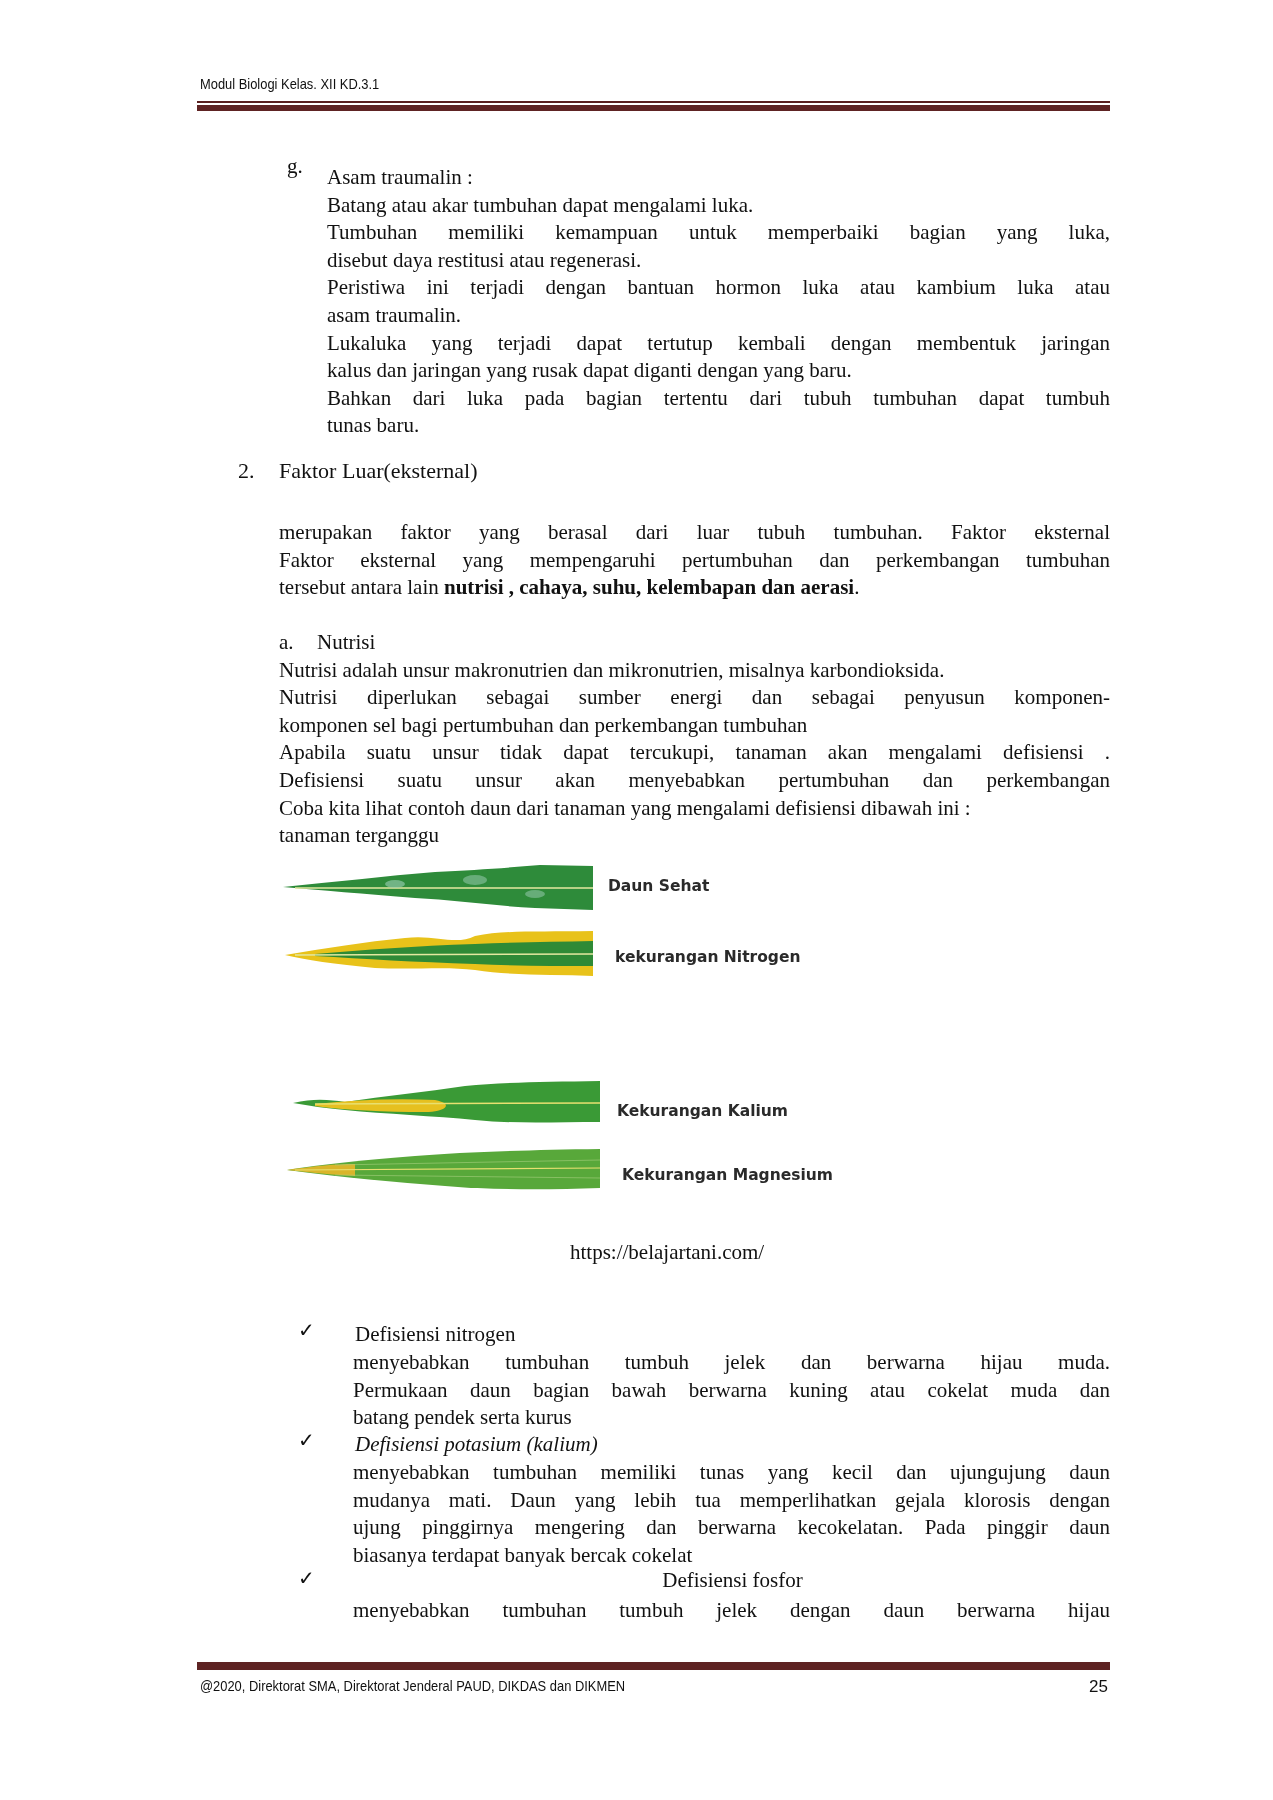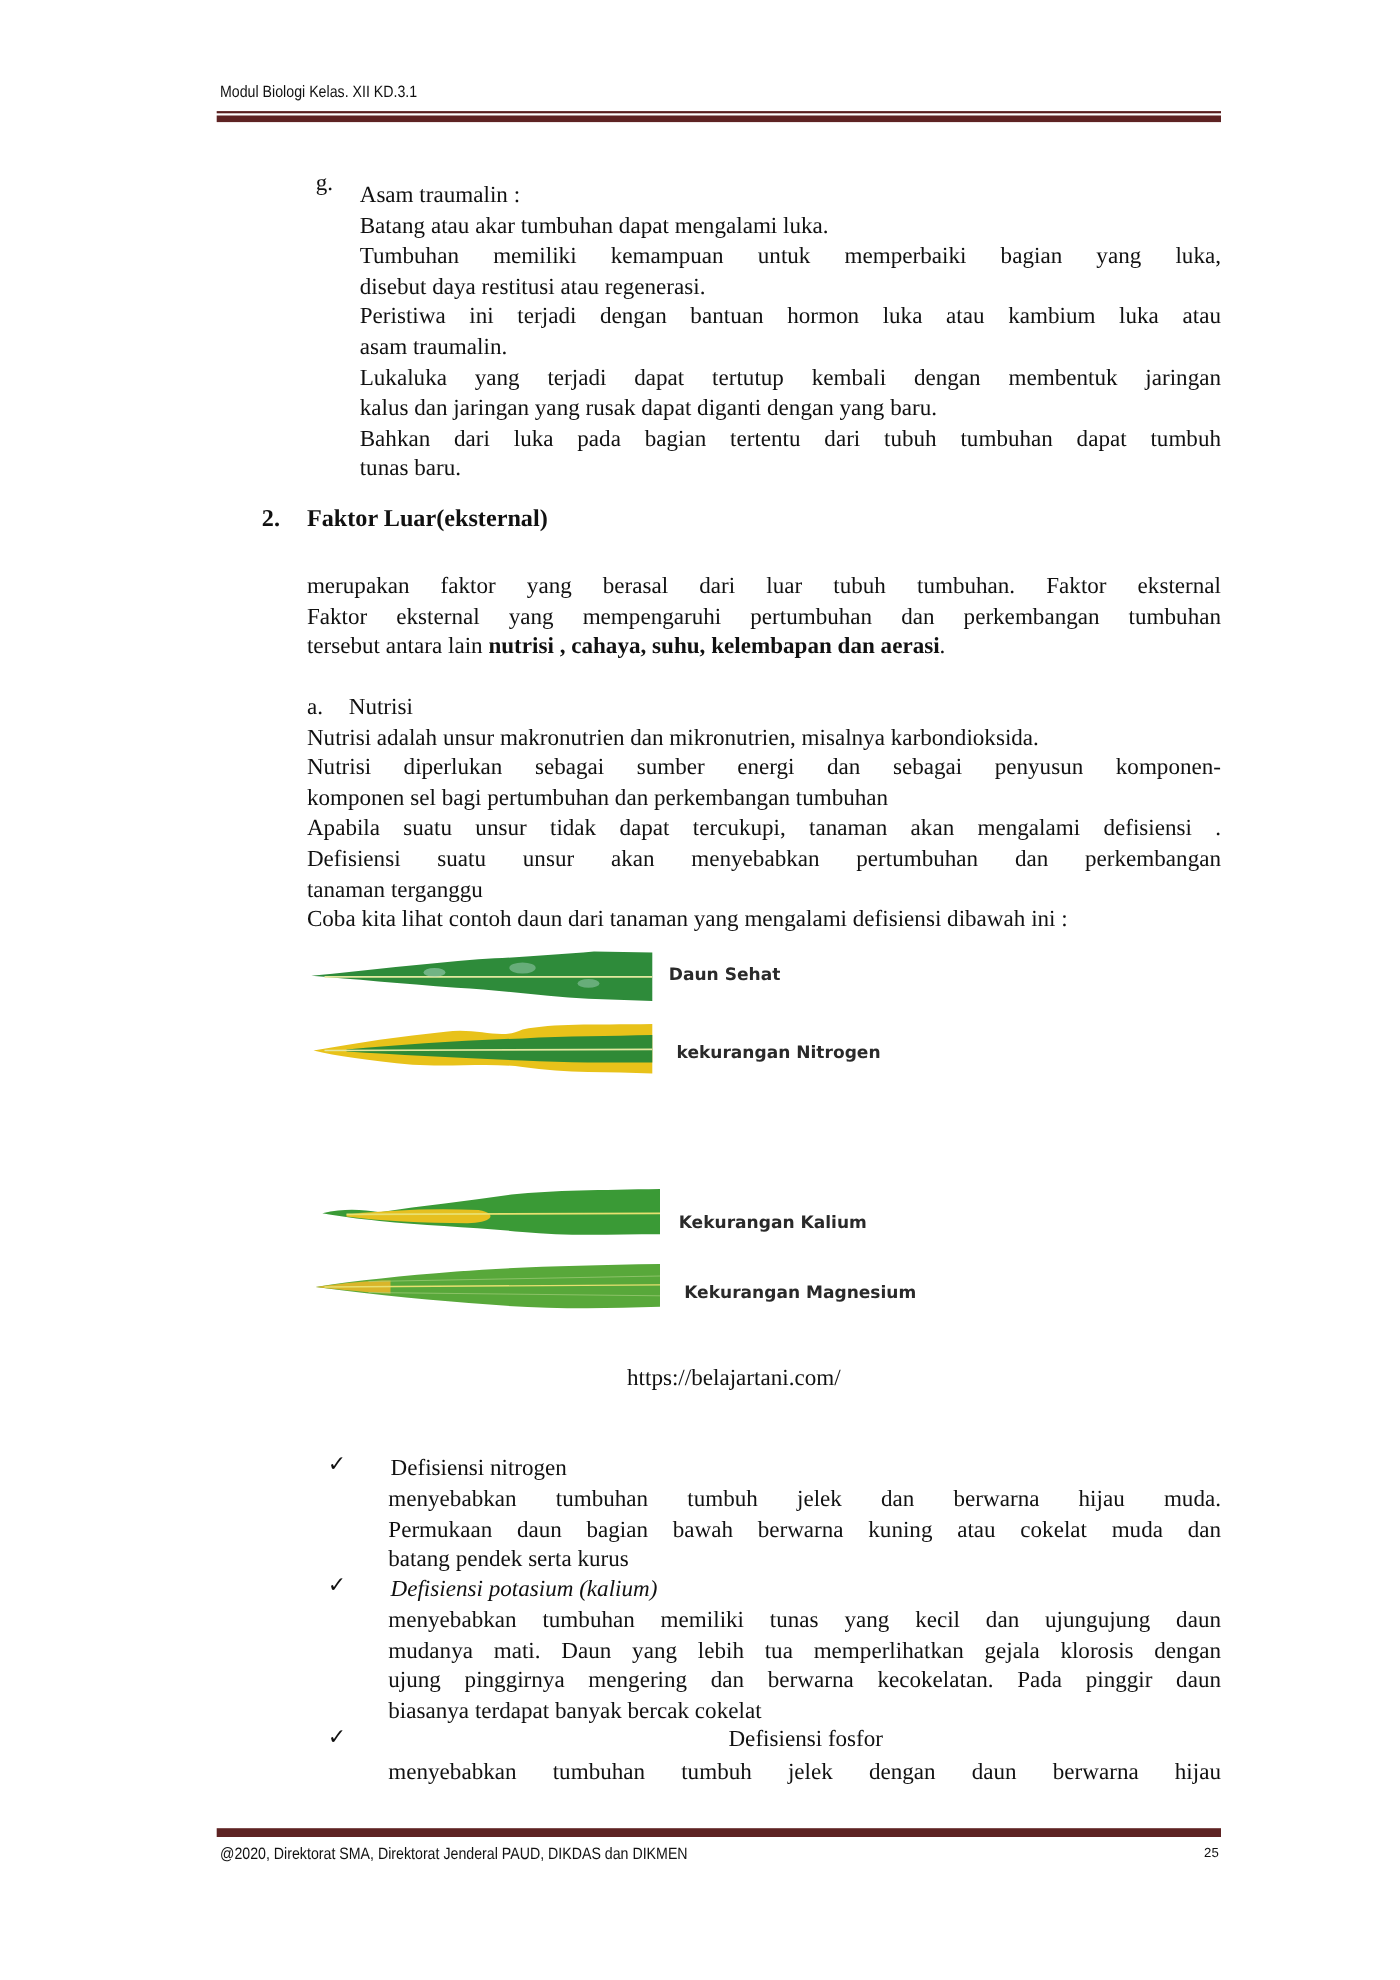--- a/index.html
+++ b/index.html
@@ -10,31 +10,31 @@
   
   .hdr-title { position: absolute; left: 200px; top: 75px; font-size: 15px;
                font-family: "Liberation Sans", "DejaVu Sans", sans-serif; letter-spacing: 0; transform: scaleX(0.86); transform-origin: left; color:#111; }
   .hdr-rule-thin { position: absolute; left: 197px; width: 913px; top: 101px; height: 2px; background: #5a2020; }
   .hdr-rule-thick { position: absolute; left: 197px; width: 913px; top: 105px; height: 6px; background: #5e2323; }
 
   
   .ftr-rule { position: absolute; left: 197px; width: 913px; top: 1662px; height: 8px; background: #5e2323; }
   .ftr-text { position: absolute; left: 200px; top: 1677px; font-size: 15px;
               font-family: "Liberation Sans", "DejaVu Sans", sans-serif; transform: scaleX(0.86); transform-origin: left; }
-  .ftr-page { position: absolute; right: 165px; top: 1677px; font-size: 12px;
+  .ftr-page { position: absolute; right: 165px; top: 1677px; font-size: 17px;
               font-family: "Liberation Sans", "DejaVu Sans", sans-serif; }
 
   
   .txt { position: absolute; font-size: 21px; line-height: 27.6px; }
   .line { display: block; white-space: nowrap; }
   .jline { display: block; text-align: justify; text-align-last: justify; }
 
   .marker { position: absolute; font-size: 21px; }
 
-  .heading { position: absolute; left: 238px; top: 458px; font-size: 22px; font-weight: bold; }
+  .heading { position: absolute; left: 238px; top: 458px; font-size: 22px; font-weight: normal; }
   .heading .num { display: inline-block; width: 41px; }
 
   b.kw { font-weight: bold; }
 
   
   .figure { position: absolute; left: 275px; top: 860px; width: 620px; height: 350px; }
   .leaf-row { position: absolute; left: 0; width: 620px; height: 60px; }
   .leaf-row svg { position: absolute; left: 0; top: 0; }
   .leaf-label { position: absolute; font-family: "DejaVu Sans", "Liberation Sans", sans-serif;
                 font-weight: bold; font-size: 15.5px; color: #2a2a2a; white-space: nowrap; }
@@ -75,22 +75,22 @@
     <span class="line"><span>tersebut antara lain  </span><b class="kw">nutrisi , cahaya,  suhu, kelembapan dan aerasi</b><span>.</span></span>
   </div>
 
   <div class="txt" style="left:279px; top:629px; width:831px;">
     <span class="line"><span style="display:inline-block;width:38px;">a.</span><span>Nutrisi</span></span>
     <span class="line">Nutrisi adalah unsur makronutrien dan mikronutrien, misalnya karbondioksida.</span>
     <span class="jline">Nutrisi diperlukan sebagai sumber energi dan sebagai penyusun komponen-</span>
     <span class="line">komponen sel bagi pertumbuhan dan perkembangan tumbuhan</span>
     <span class="jline">Apabila suatu unsur tidak dapat tercukupi, tanaman akan mengalami  defisiensi .</span>
     <span class="jline">Defisiensi suatu unsur akan menyebabkan pertumbuhan dan perkembangan</span>
+    <span class="line">Coba kita lihat contoh daun dari  tanaman yang mengalami defisiensi dibawah ini :</span>
     <span class="line">tanaman terganggu</span>
-    <span class="line">Coba kita lihat contoh daun dari  tanaman yang mengalami defisiensi dibawah ini :</span>
   </div>
 
   <div class="figure">
 
     <div class="leaf-row" style="top:0px;">
       <svg width="320" height="60">
         <path d="M8,27 C60,22 110,16 160,12 C200,10 230,8 265,5 L318,6 L318,50 L260,48 C220,46 180,40 140,38 C90,34 45,30 8,27 Z" fill="#2e8b3a"></path>
         <line x1="20" y1="28" x2="318" y2="28" stroke="#e4e8a0" stroke-width="1.5"></line>
         <ellipse cx="120" cy="24" rx="10" ry="4" fill="#9fd0b8" opacity="0.6"></ellipse>
         <ellipse cx="200" cy="20" rx="12" ry="5" fill="#9fd0b8" opacity="0.5"></ellipse>

